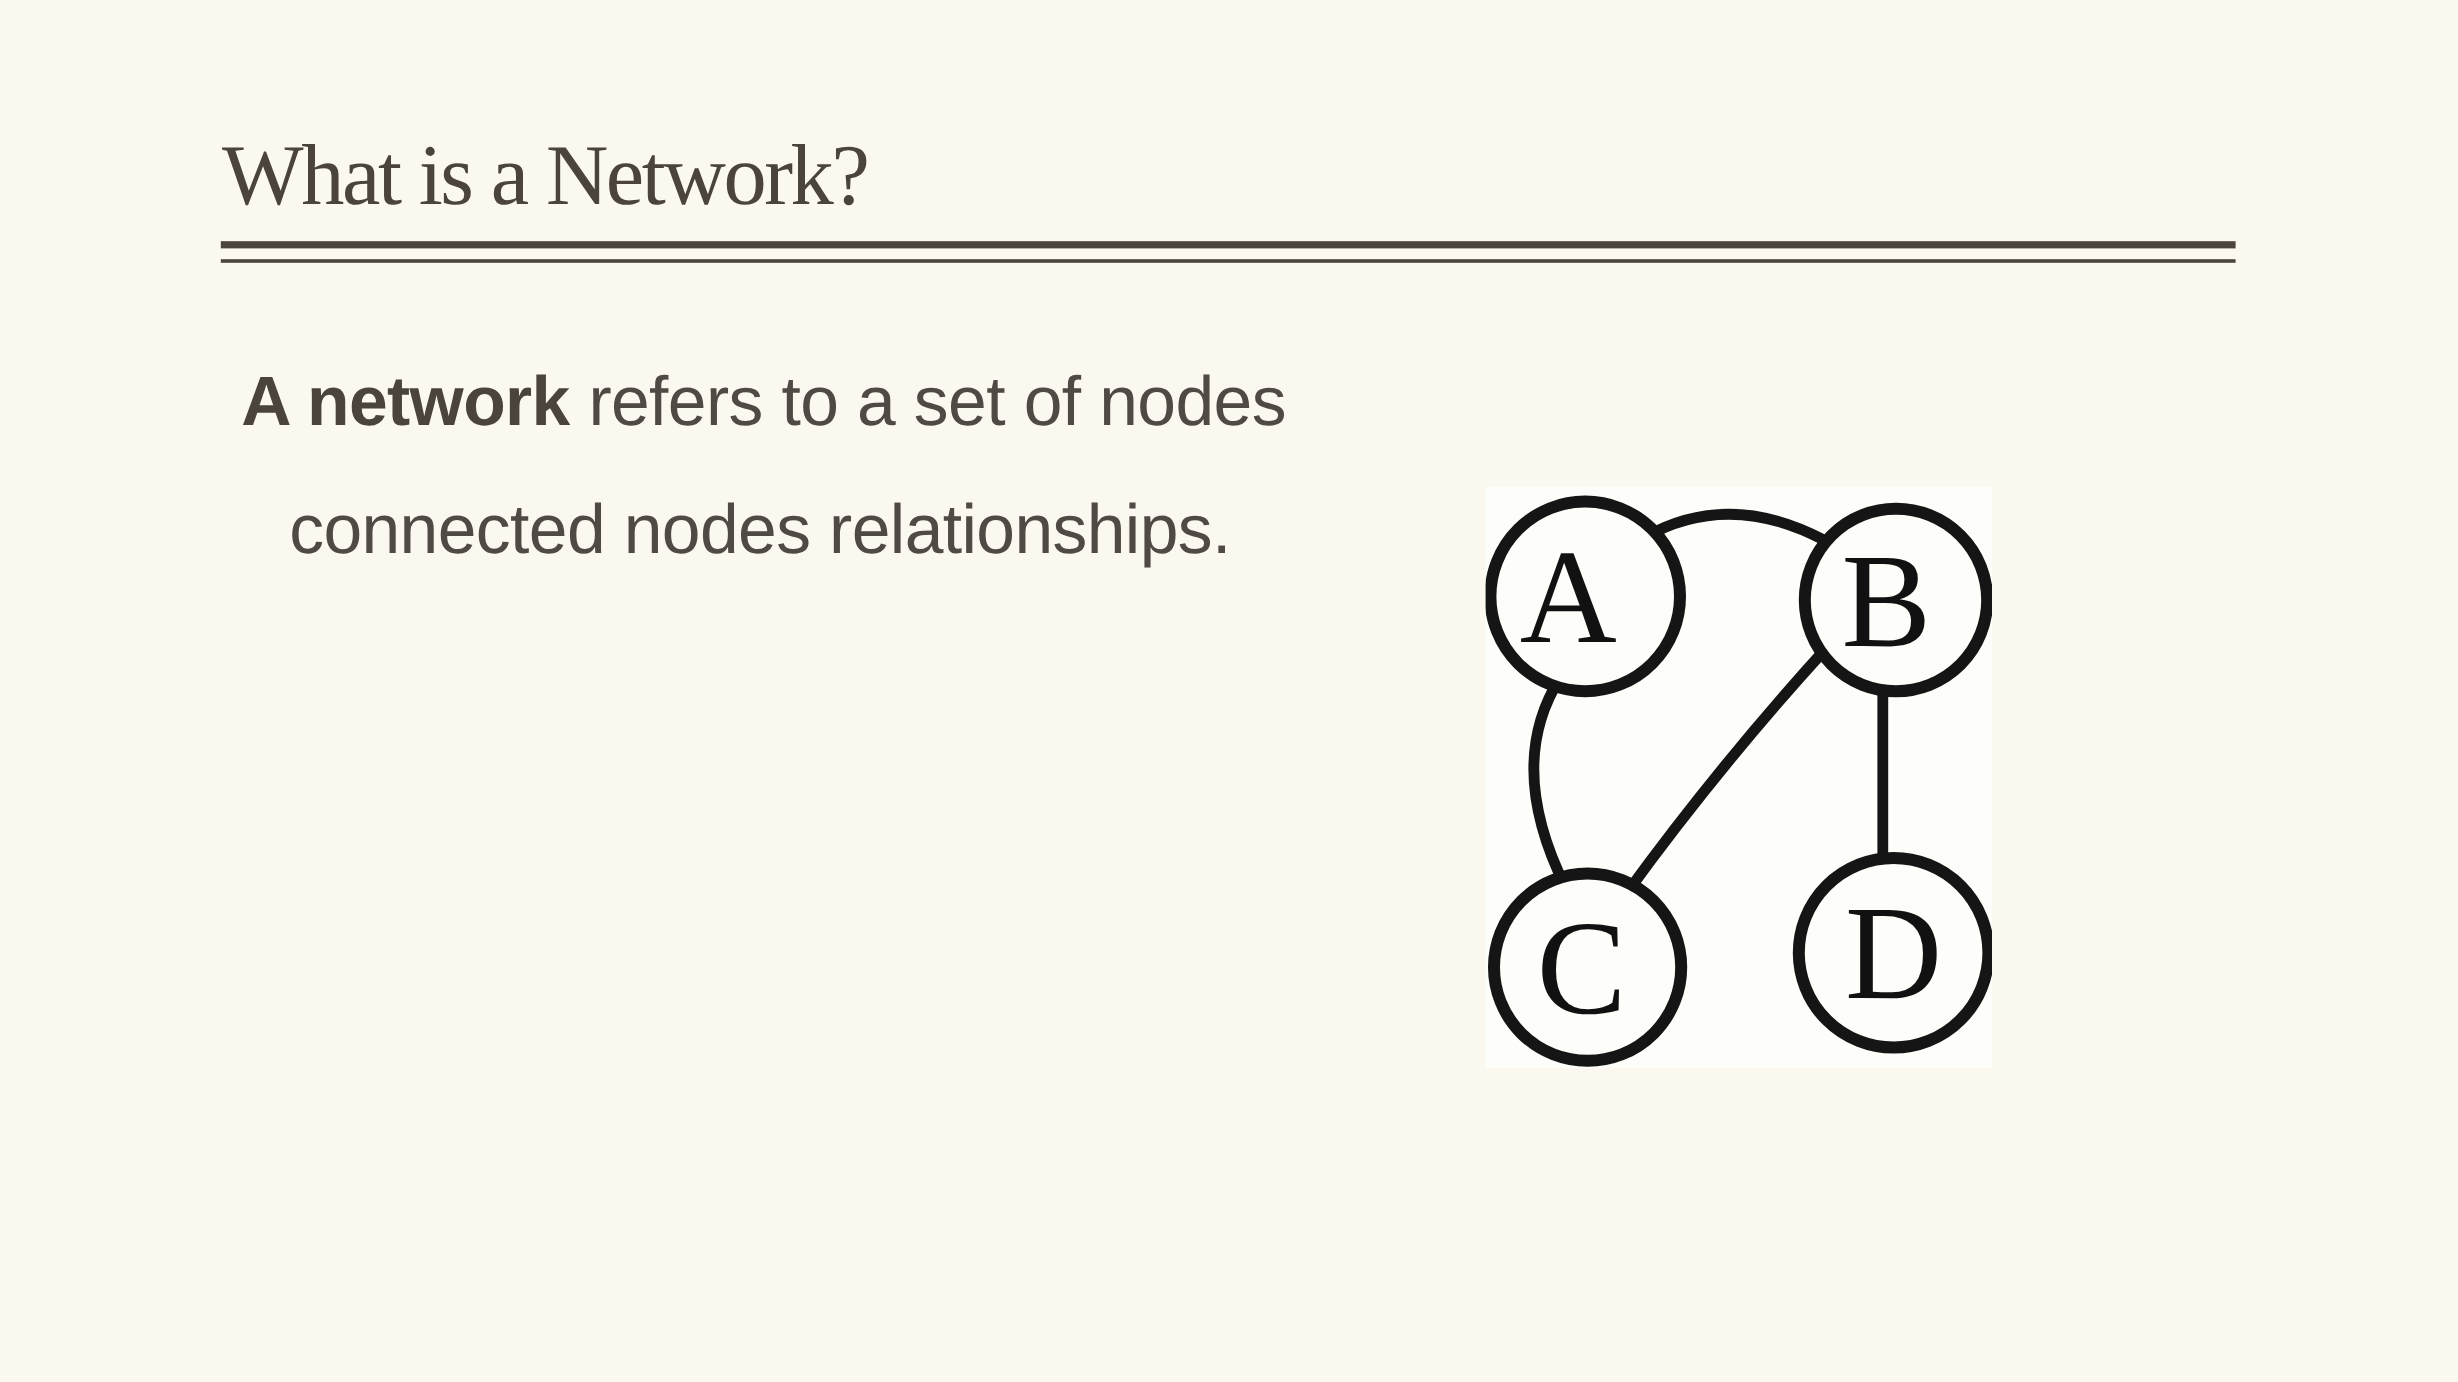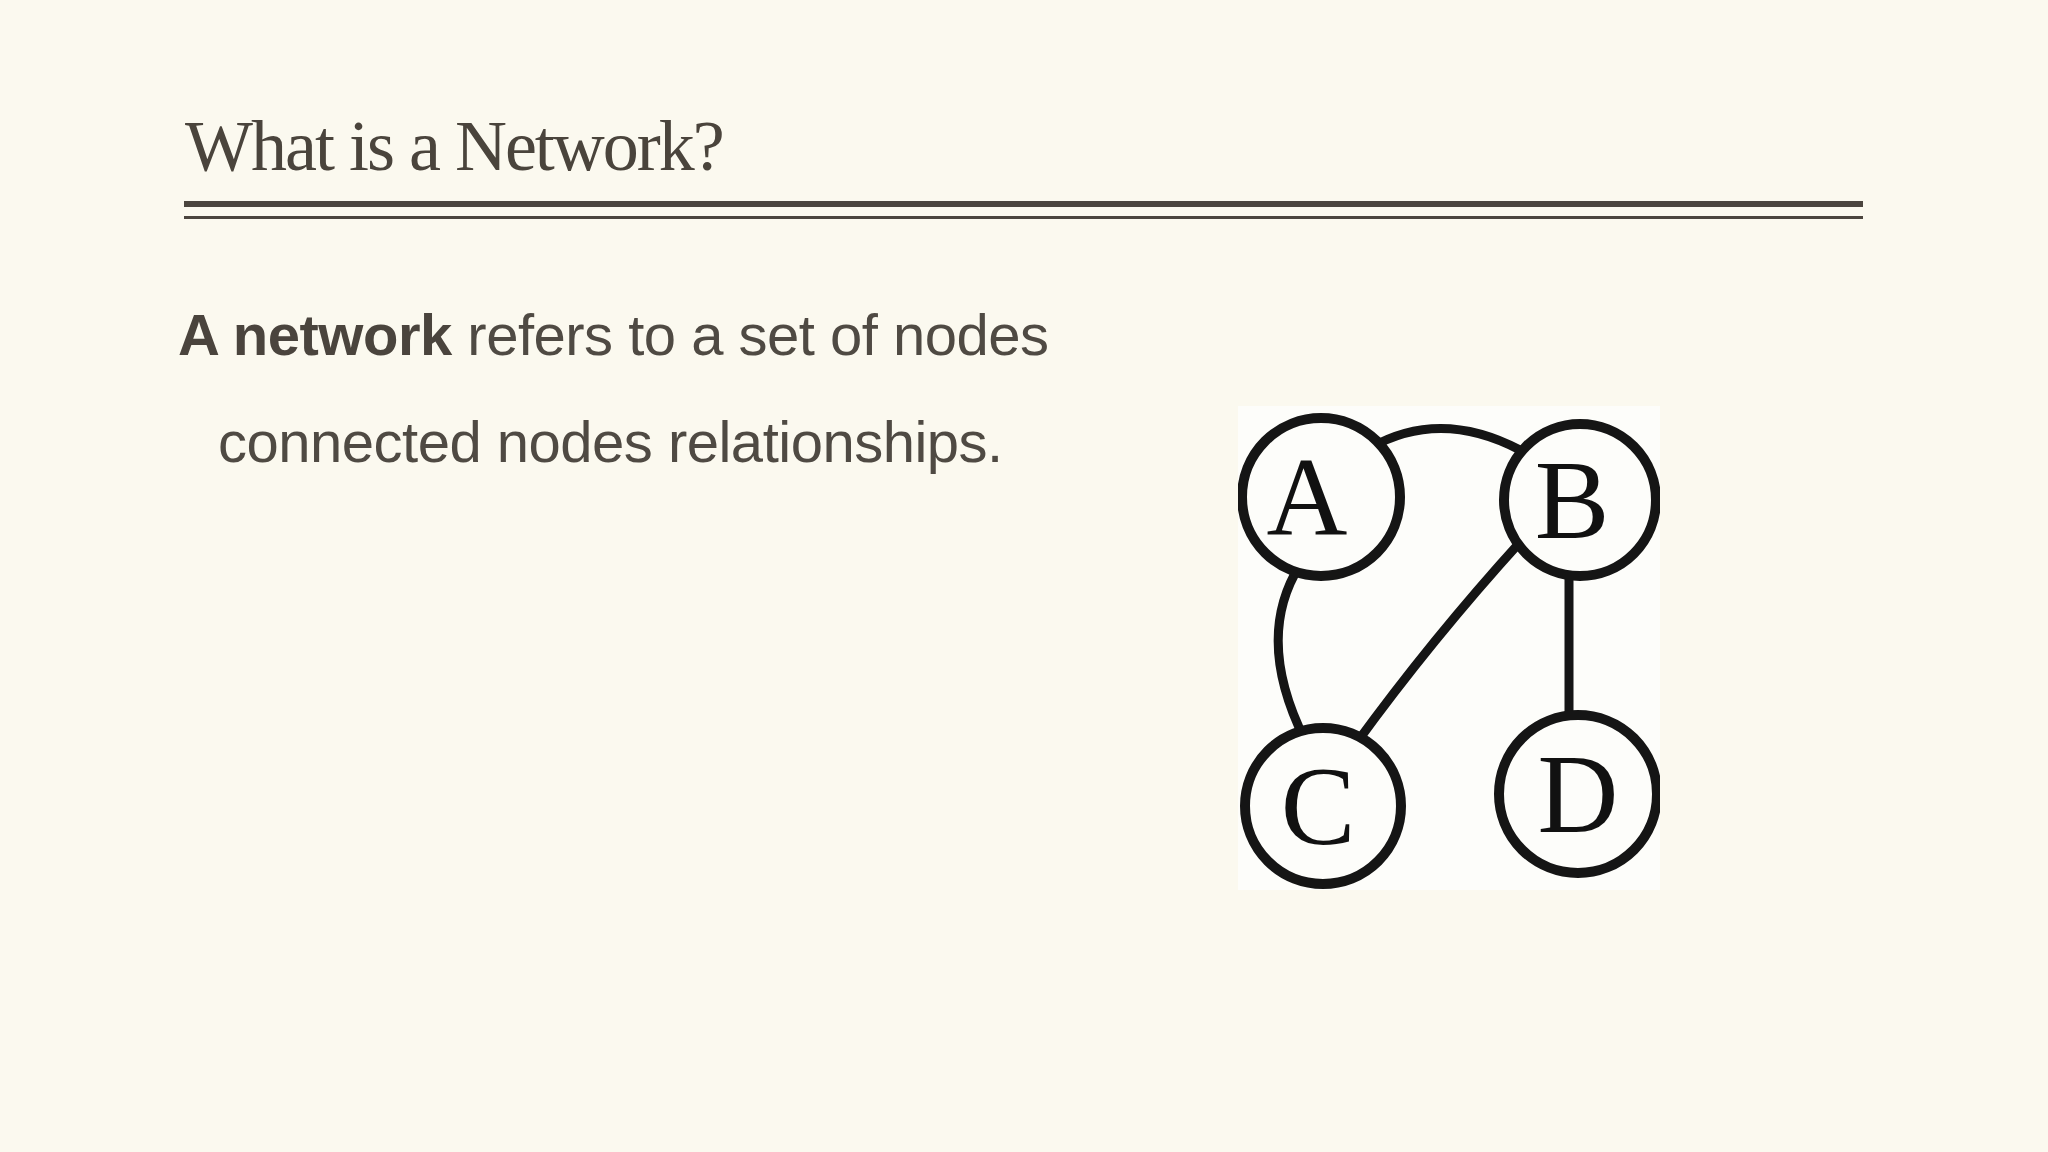--- a/index.html
+++ b/index.html
@@ -32,21 +32,21 @@
   .rule {
     position: absolute;
     left: 184px;
     width: 1679px;
     background: #4b453e;
   }
   .rule-thick { top: 201px; height: 6px; }
   .rule-thin  { top: 216px; height: 3px; }
   .body-text {
     position: absolute;
-    left: 178px;
+    left: 201px;
     top: 281px;
     margin: 0;
     font-size: 58px;
     line-height: 107px;
     letter-spacing: -0.5px;
     color: #4f4a43;
     font-weight: 400;
   }
   .body-line { display: block; white-space: nowrap; }
   .body-line.indent { padding-left: 40px; }

